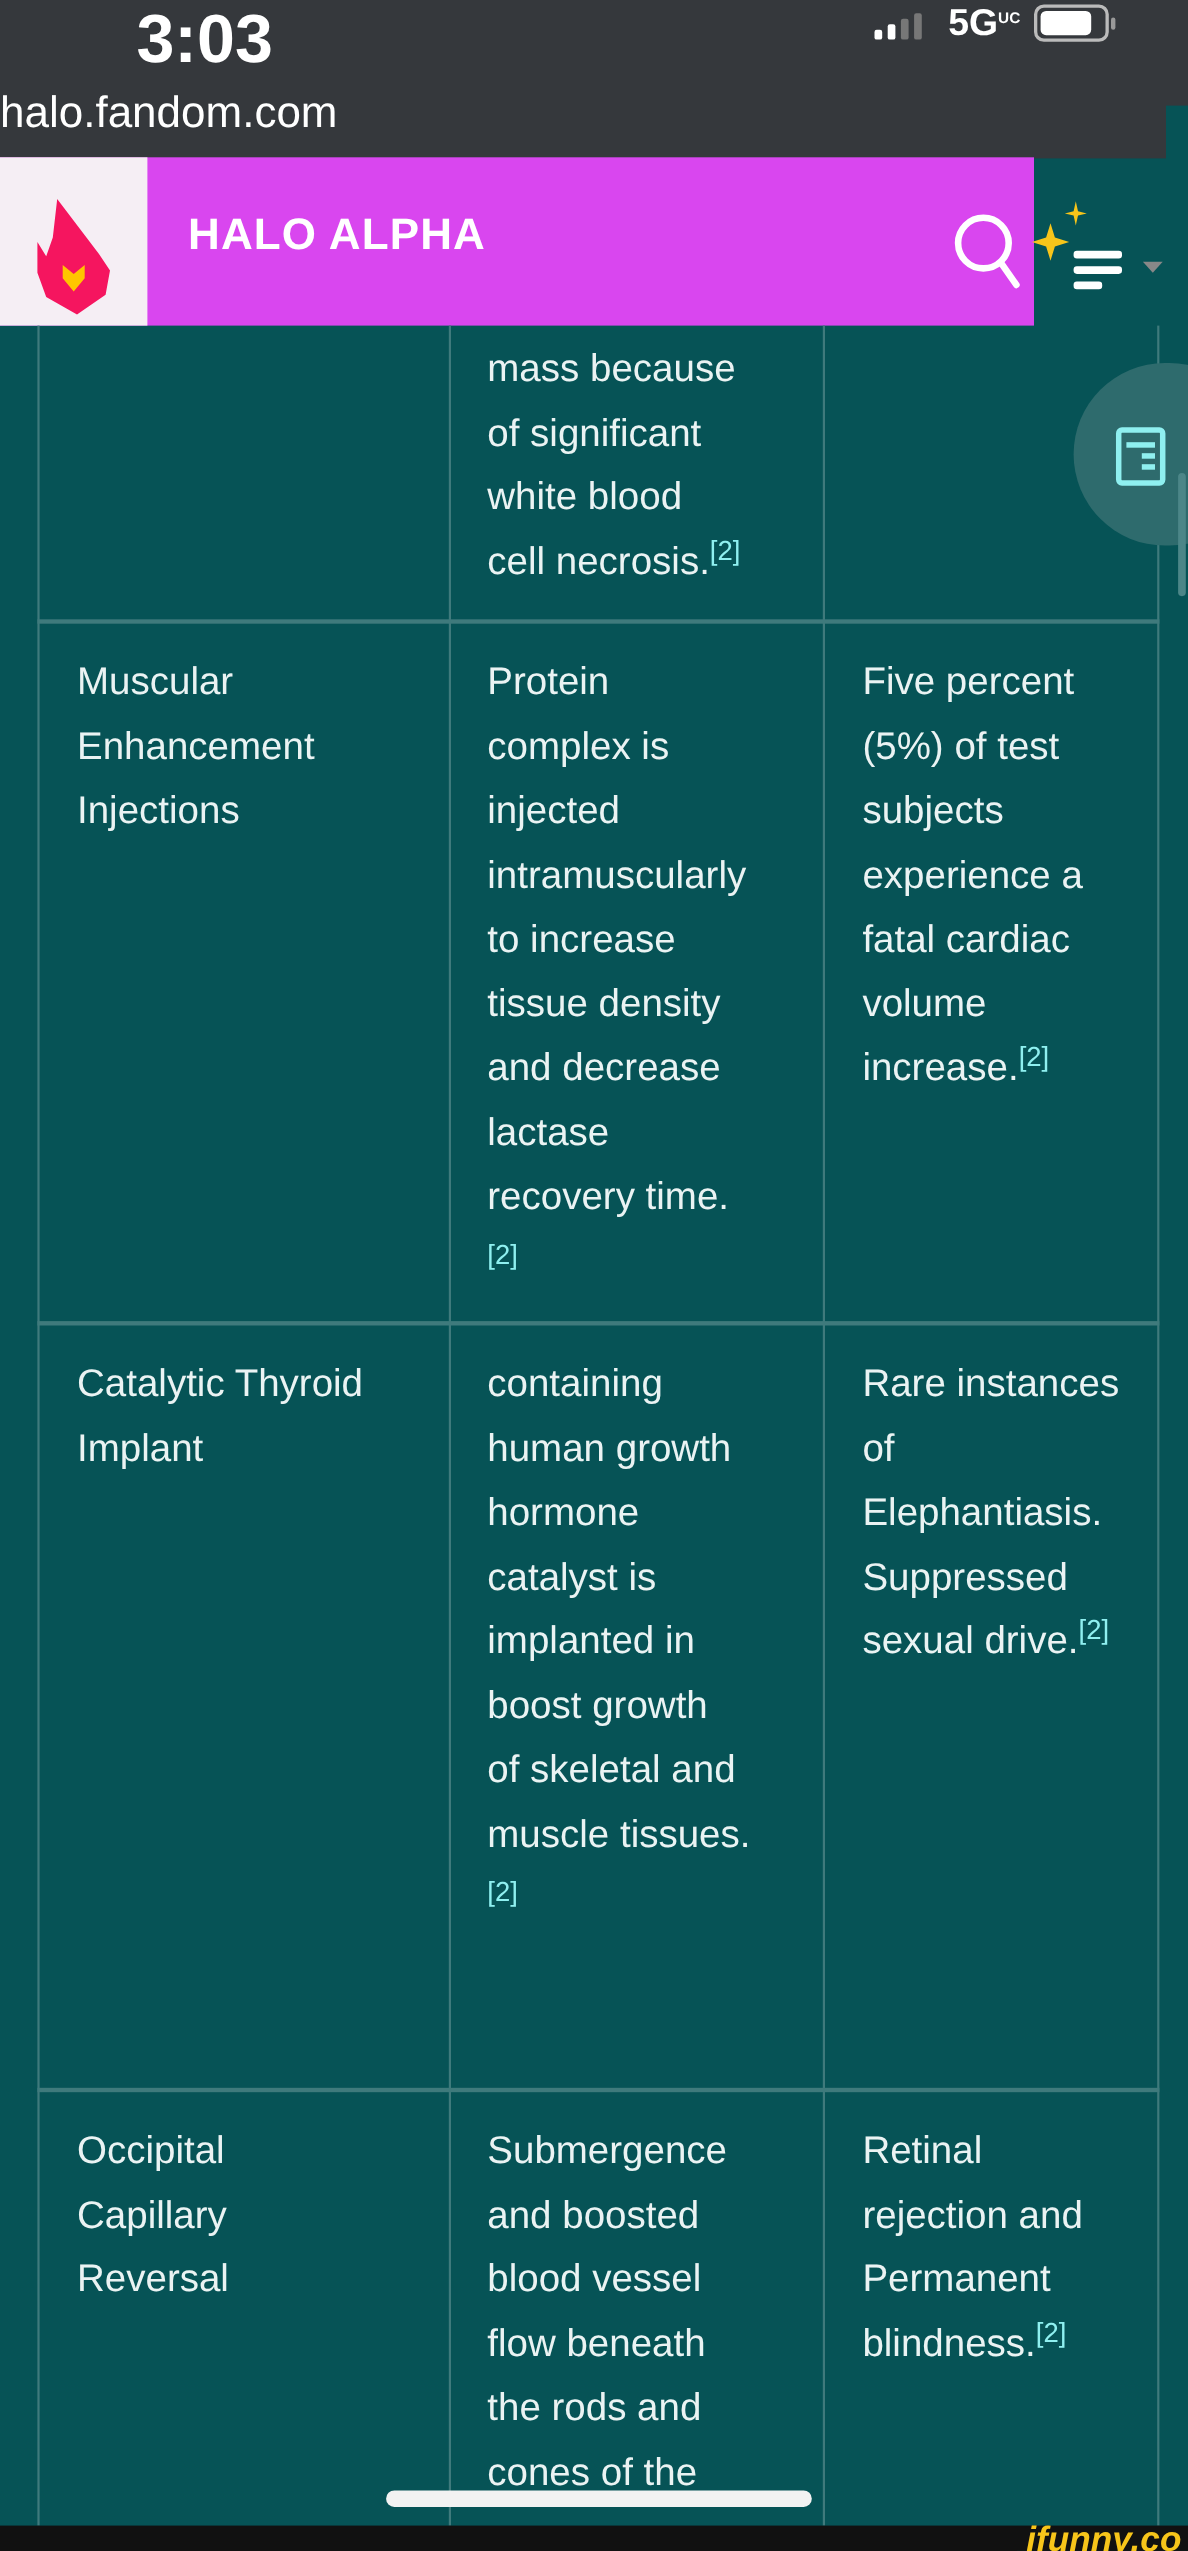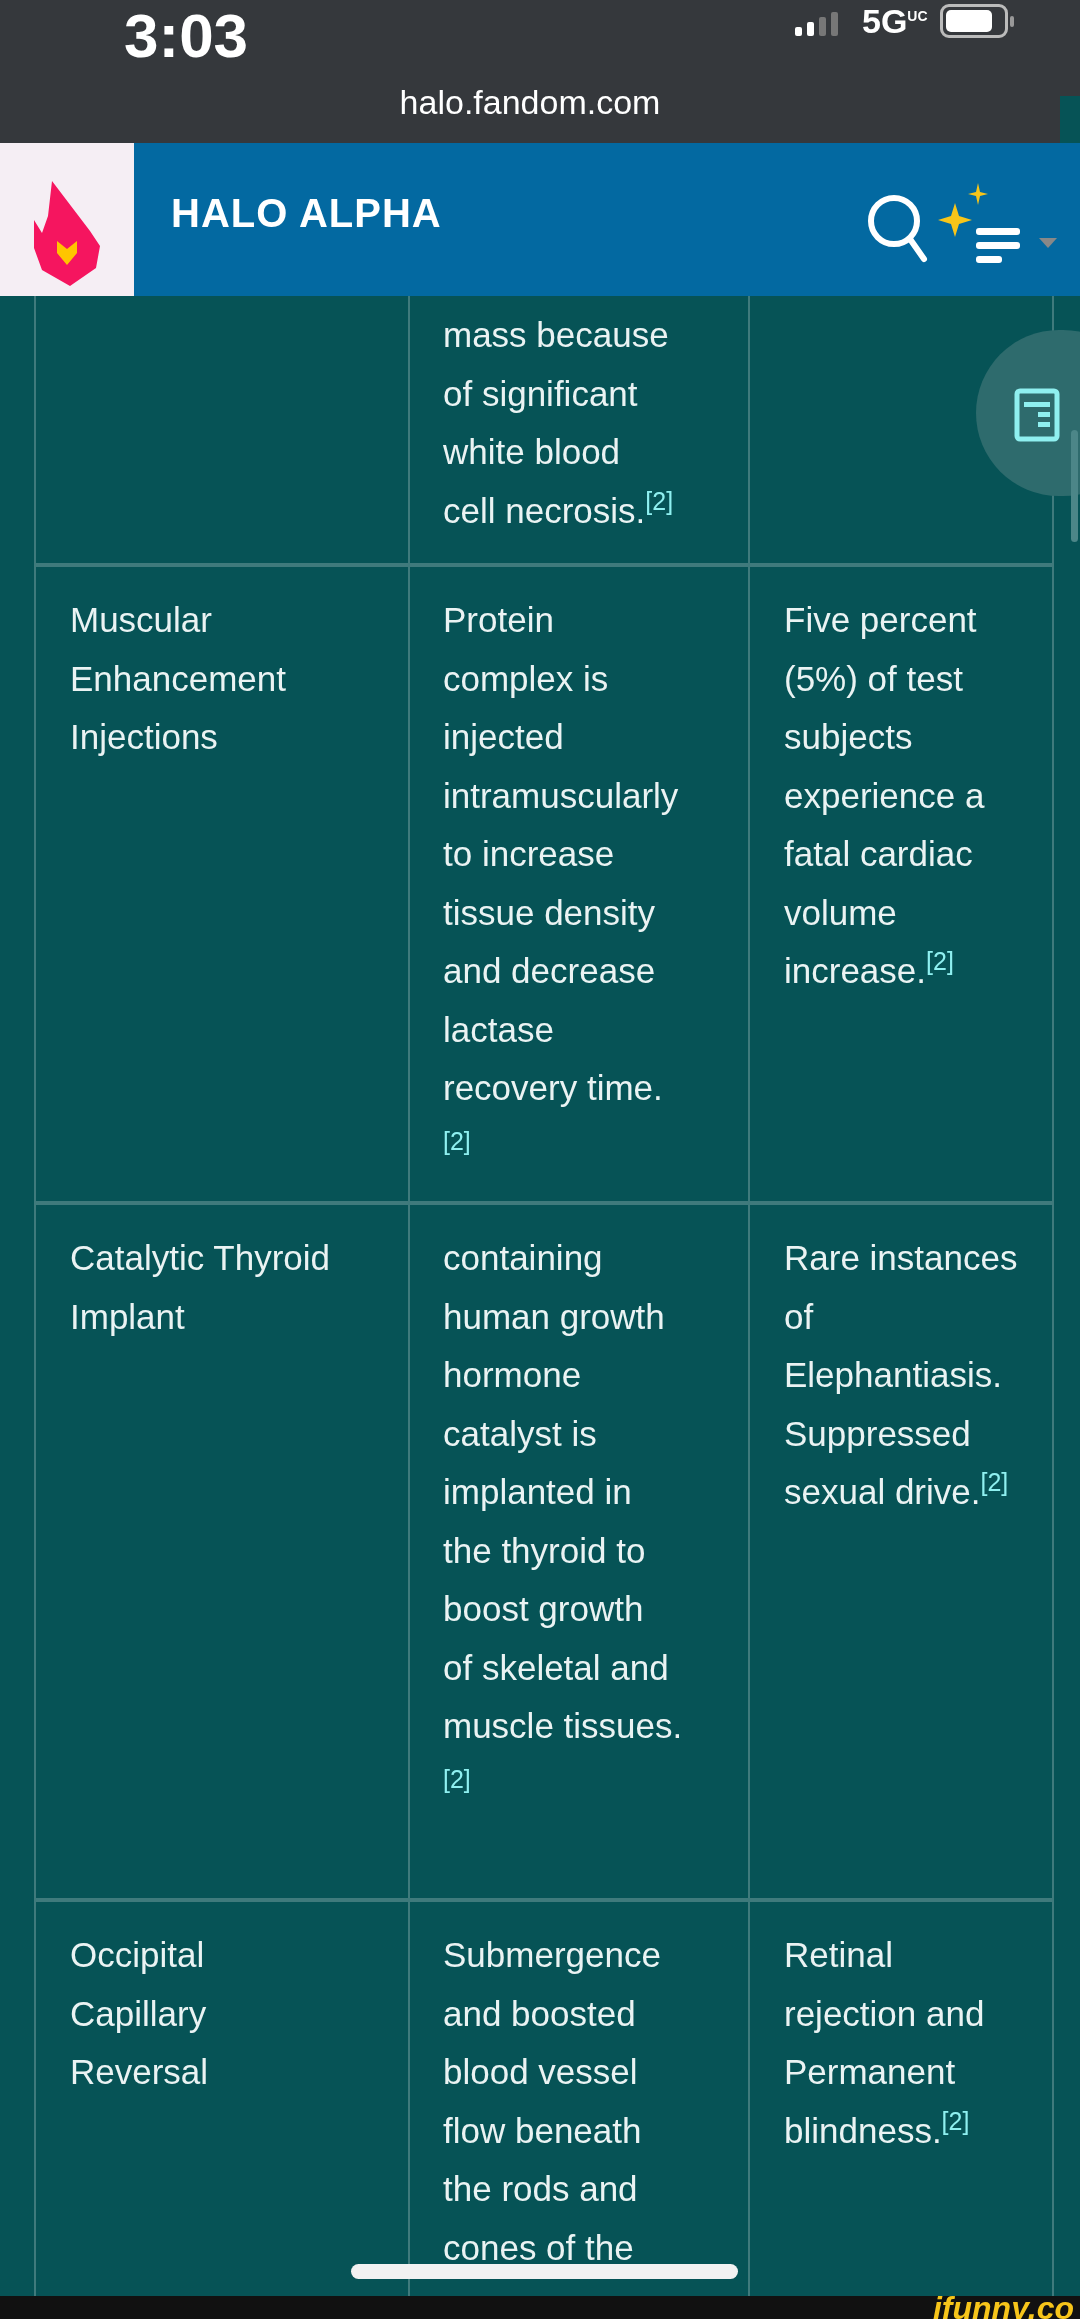--- a/index.html
+++ b/index.html
@@ -6,22 +6,22 @@
   body { width:1080px; height:2319px; overflow:hidden; position:relative; background:#065356; font-family:"Liberation Sans", sans-serif; }
   .statusbar { position:absolute; left:0; top:0; width:1080px; height:96px; background:#35383c; color:#fff; }
   .time { position:absolute; left:124px; top:0px; font-size:62px; font-weight:bold; }
   .sig { position:absolute; left:795px; top:14px; display:flex; align-items:flex-end; gap:5px; height:22px; }
   .sig span { display:block; width:7px; background:#fff; border-radius:2px; }
   .sig span.off { background:#777; }
   .net { position:absolute; left:862px; top:2px; font-size:34px; font-weight:bold; }
   .batt { position:absolute; left:940px; top:4px; width:62px; height:28px; border:3px solid #bbb; border-radius:9px; }
   .batt i { position:absolute; left:3px; top:3px; width:46px; height:22px; background:#fff; border-radius:5px; }
   .batt b { position:absolute; right:-9px; top:9px; width:4px; height:11px; background:#999; border-radius:2px; }
-  .urlbar { position:absolute; left:0; top:60px; width:1060px; height:84px; background:#35383c; color:#fff; text-align:center; font-size:34px; line-height:84px; }
-  .header { position:absolute; left:0; top:143px; width:1080px; height:153px; background:#0369a1; }
+  .urlbar { position:absolute; left:0; top:60px; width:1060px; height:84px; background:#35383c; color:#fff; font-size:40px; line-height:84px; }
+  .header { position:absolute; left:0; top:143px; width:940px; height:153px; background:#d946ef; }
   .logo-box { position:absolute; left:0; top:0; width:134px; height:153px; background:#f5eef4; }
   .site-title { position:absolute; left:171px; top:48px; color:#fff; font-size:40px; font-weight:bold; letter-spacing:1px; }
   .search-icon { position:absolute; left:864px; top:46px; }
   .menu-icon { position:absolute; left:938px; top:20px; }
   .vline { position:absolute; top:296px; width:2px; height:2000px; background:#3f7a7c; }
   .cell { position:absolute; color:#eaf3f3; font-size:35px; line-height:58.5px; }
   .ref { color:#8ff0f0; font-size:25px; vertical-align:super; line-height:0; }
   .refline { color:#8ff0f0; font-size:25px; }
   .toc-btn { position:absolute; left:976px; top:330px; width:170px; height:166px; border-radius:83px; background:#2e6b6d; }
   .scrollthumb { position:absolute; left:1071px; top:430px; width:7px; height:112px; background:#4c8688; border-radius:4px; }
@@ -118,21 +118,20 @@
 <div class="cell" style="left:70px;top:1229px">
   <div>Catalytic Thyroid</div>
   <div>Implant</div>
 </div>
 <div class="cell" style="left:443px;top:1229px">
   <div>containing</div>
   <div>human growth</div>
   <div>hormone</div>
   <div>catalyst is</div>
   <div>implanted in</div>
-  <div>the thyroid to</div>
   <div>boost growth</div>
   <div>of skeletal and</div>
   <div>muscle tissues.</div>
   <div style="line-height:40px"><a class="refline">[2]</a></div>
 </div>
 <div class="cell" style="left:784px;top:1229px">
   <div>Rare instances</div>
   <div>of</div>
   <div>Elephantiasis.</div>
   <div>Suppressed</div>

